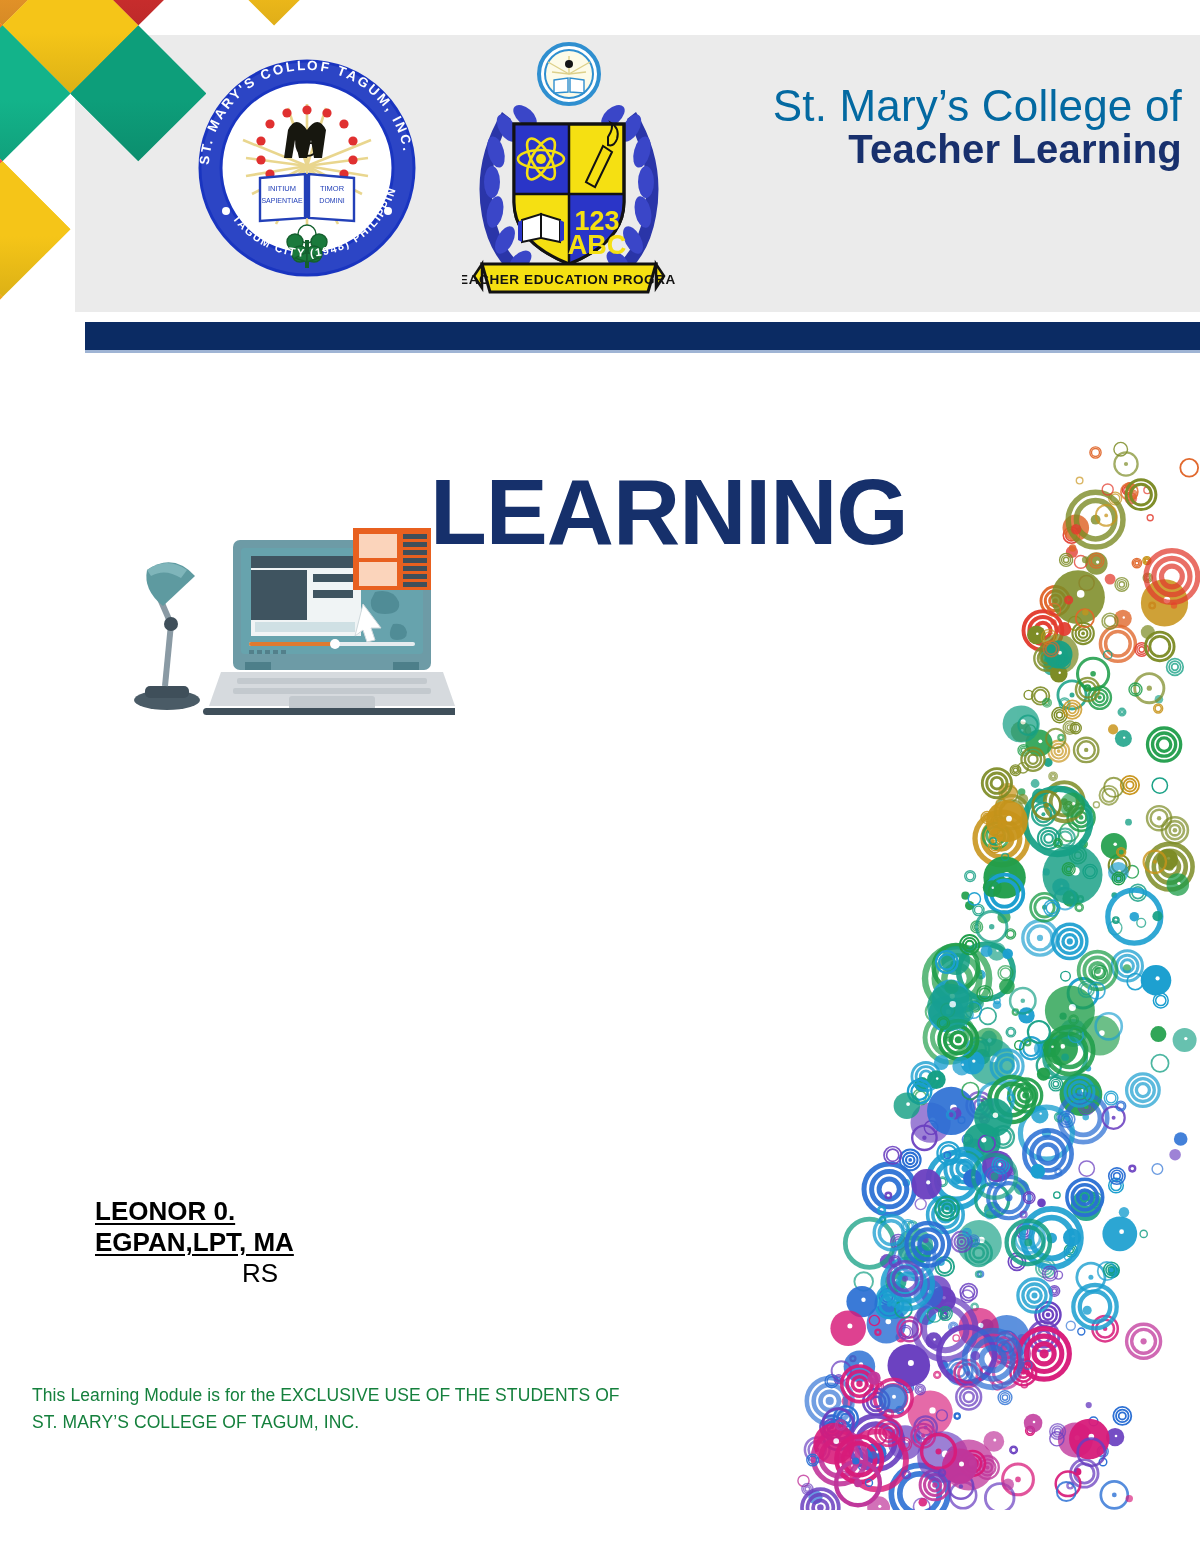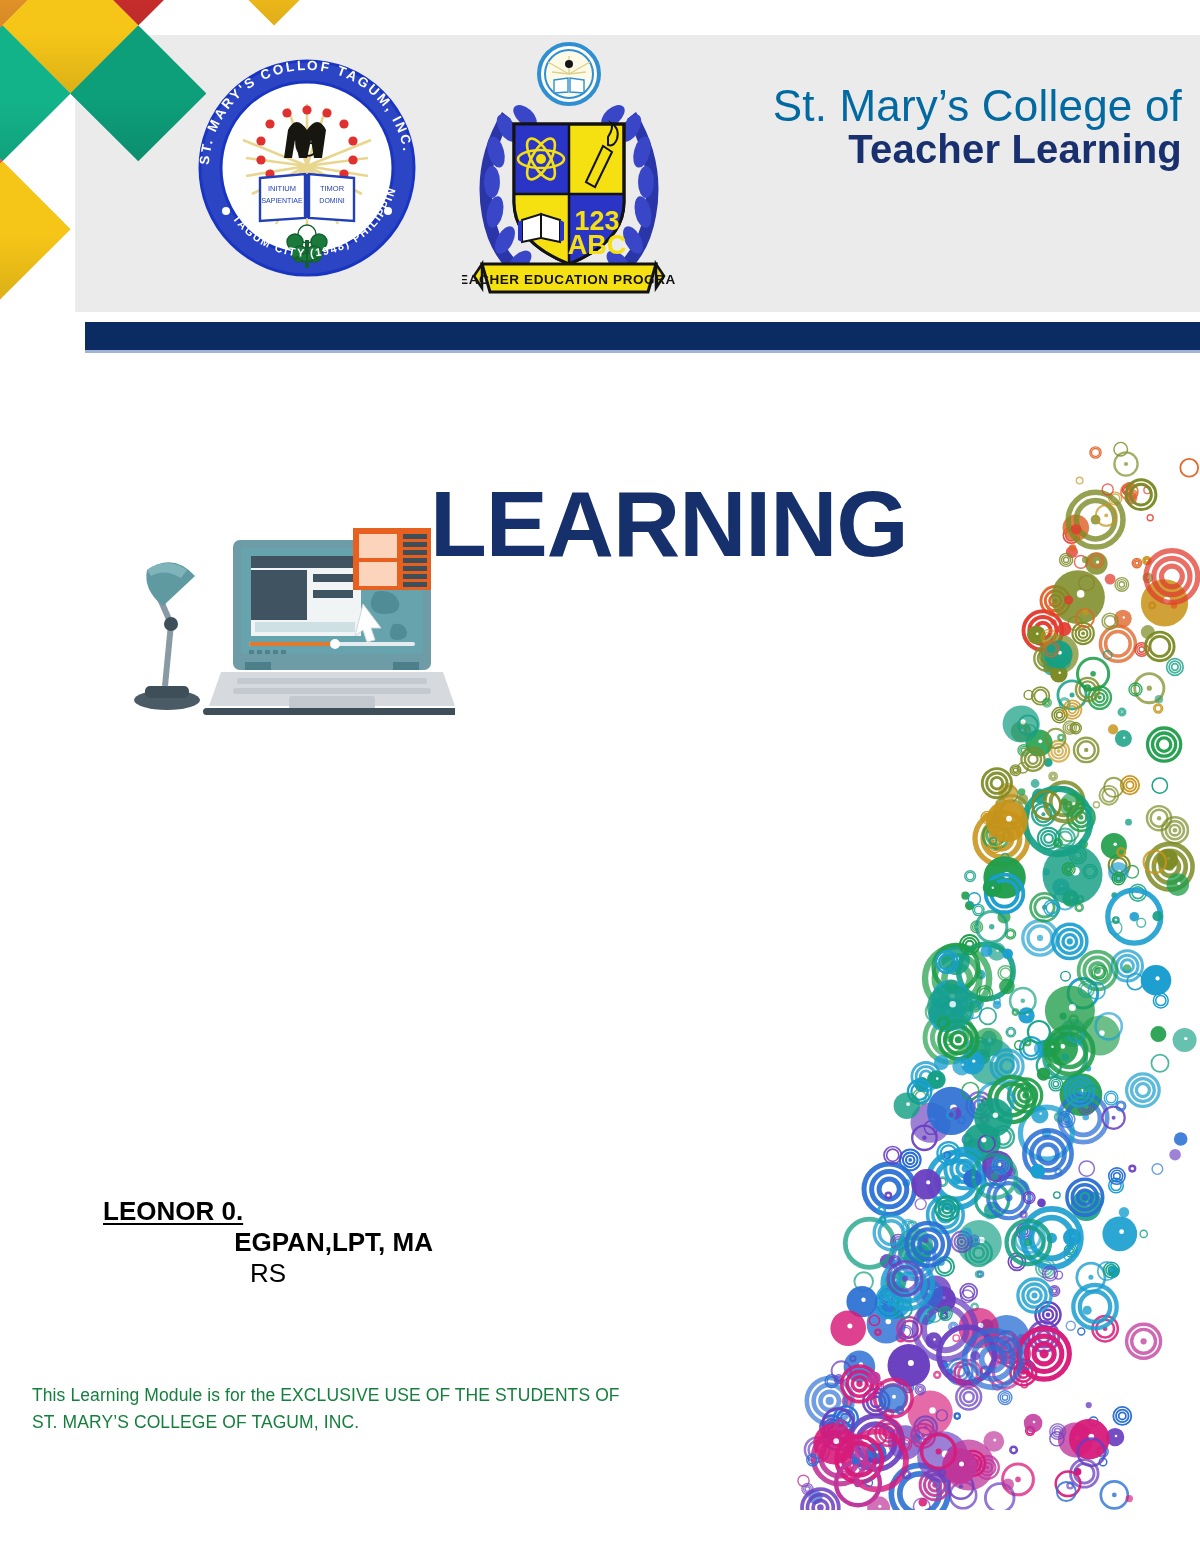--- a/index.html
+++ b/index.html
@@ -40,21 +40,21 @@
   }
   .school-name .l1{
     display:block;font-size:44px;color:#0369a1;font-weight:400;letter-spacing:.2px;
   }
   .school-name .l2{
     display:block;font-size:40px;color:#18306d;font-weight:700;letter-spacing:.2px;
   }
 
   
   .big-title{
-    position:absolute;left:430px;top:468px;width:640px;
+    position:absolute;left:430px;top:456px;width:640px;
     color:#16306b;font-weight:700;font-size:93px;line-height:1.22;
     letter-spacing:-1px;
   }
   .big-title .t1{display:block;text-align:left;}
   .big-title .t2{display:block;text-align:right;}
 
   
   .desk-illo{position:absolute;left:125px;top:500px;width:330px;height:220px;}
 
   
@@ -66,29 +66,29 @@
   .title-box .inner{
     padding:22px 18px 0 18px;text-align:center;
     font-weight:700;color:#000;line-height:1.16;
   }
   .title-box .code{display:block;font-size:42px;}
   .title-box .name{display:block;font-size:42px;}
 
   
   .author{
     position:absolute;left:95px;top:1196px;width:330px;
-    text-align:center;color:#000;line-height:1.2;margin-left:8px;
+    text-align:center;color:#000;line-height:1.2;
   }
   .author .nm{
     display:block;font-size:26px;font-weight:700;
     text-decoration:underline;text-underline-offset:3px;text-align:left;
   }
   .author .nm2{
     display:block;font-size:26px;font-weight:700;
-    text-underline-offset:3px;text-align:right;
+    text-decoration:underline;text-underline-offset:3px;text-align:left;
   }
   .author .sub{display:block;font-size:26px;font-weight:400;}
 
   
   .footer{
     position:absolute;left:32px;top:1382px;width:660px;
     color:#15803d;font-size:17.5px;line-height:1.55;letter-spacing:.1px;
   }
   .footer span{display:block;}
 

